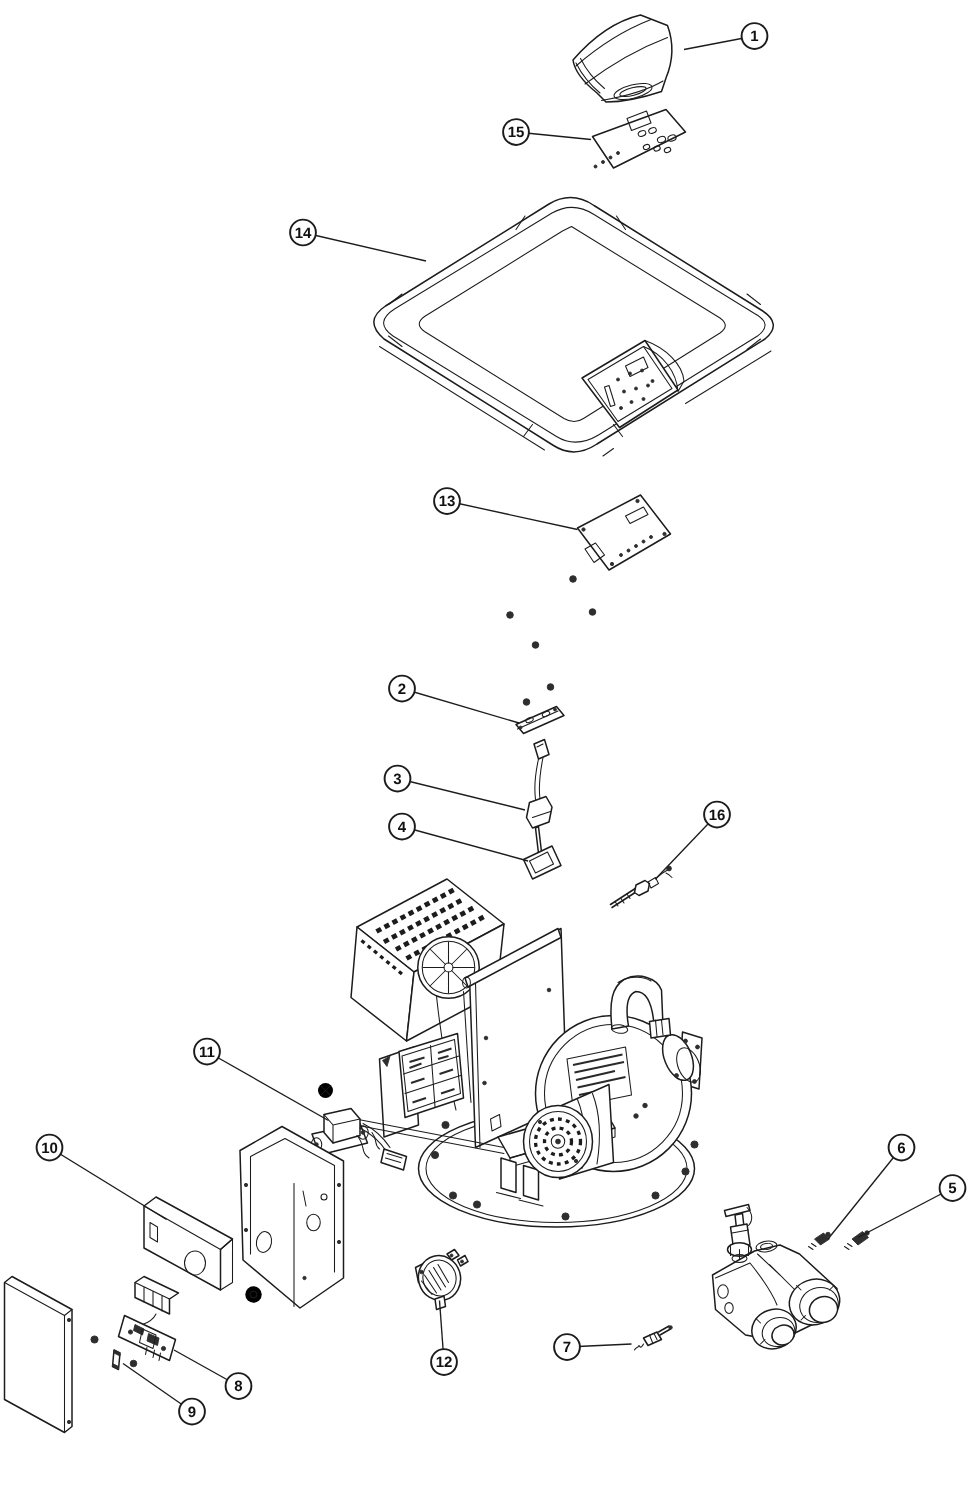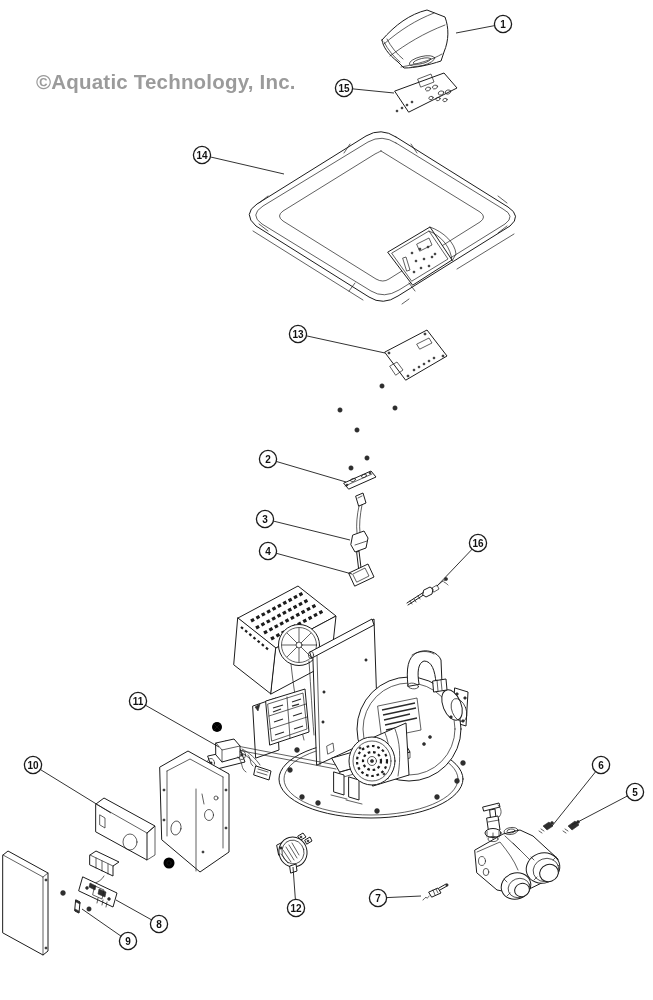--- a/index.html
+++ b/index.html
@@ -17,21 +17,20 @@
   .lbl{stroke:#2a2a2a;stroke-width:1.3;}
   .leader{stroke:#1c1c1c;stroke-width:.9;fill:none;}
   .co-circle{fill:#fff;stroke:#1c1c1c;stroke-width:1.3;}
   .co-text{fill:#111;font-family:"Liberation Sans",sans-serif;font-size:10px;font-weight:bold;
            text-anchor:middle;}
 </style>
 </head>
 <body>
 
 <div id="stage">
-  <div id="watermark">©Aquatic Technology, Inc.</div>
 
   <svg width="653" height="1000" viewBox="0 0 653 1000">
 
     <g>
       <path class="ln" d="M382,40 C395,25 410,14 427,10 L445,17 C449,28 449,40 444,52 L441,61 C429,65 415,68 404,68 L398,62 C388,54 383,47 382,40 Z"></path>
       <path class="ln thin" d="M384,44 C400,30 416,20 434,13"></path>
       <path class="ln thin" d="M390,56 C406,44 424,33 445,25"></path>
       <path class="ln thin" d="M401,67 C418,64 432,60 442,54"></path>
       <path class="ln thin" d="M384,42 C388,50 394,57 400,62"></path>
       <path class="ln thin" d="M387,39 C391,47 397,54 403,59"></path>

